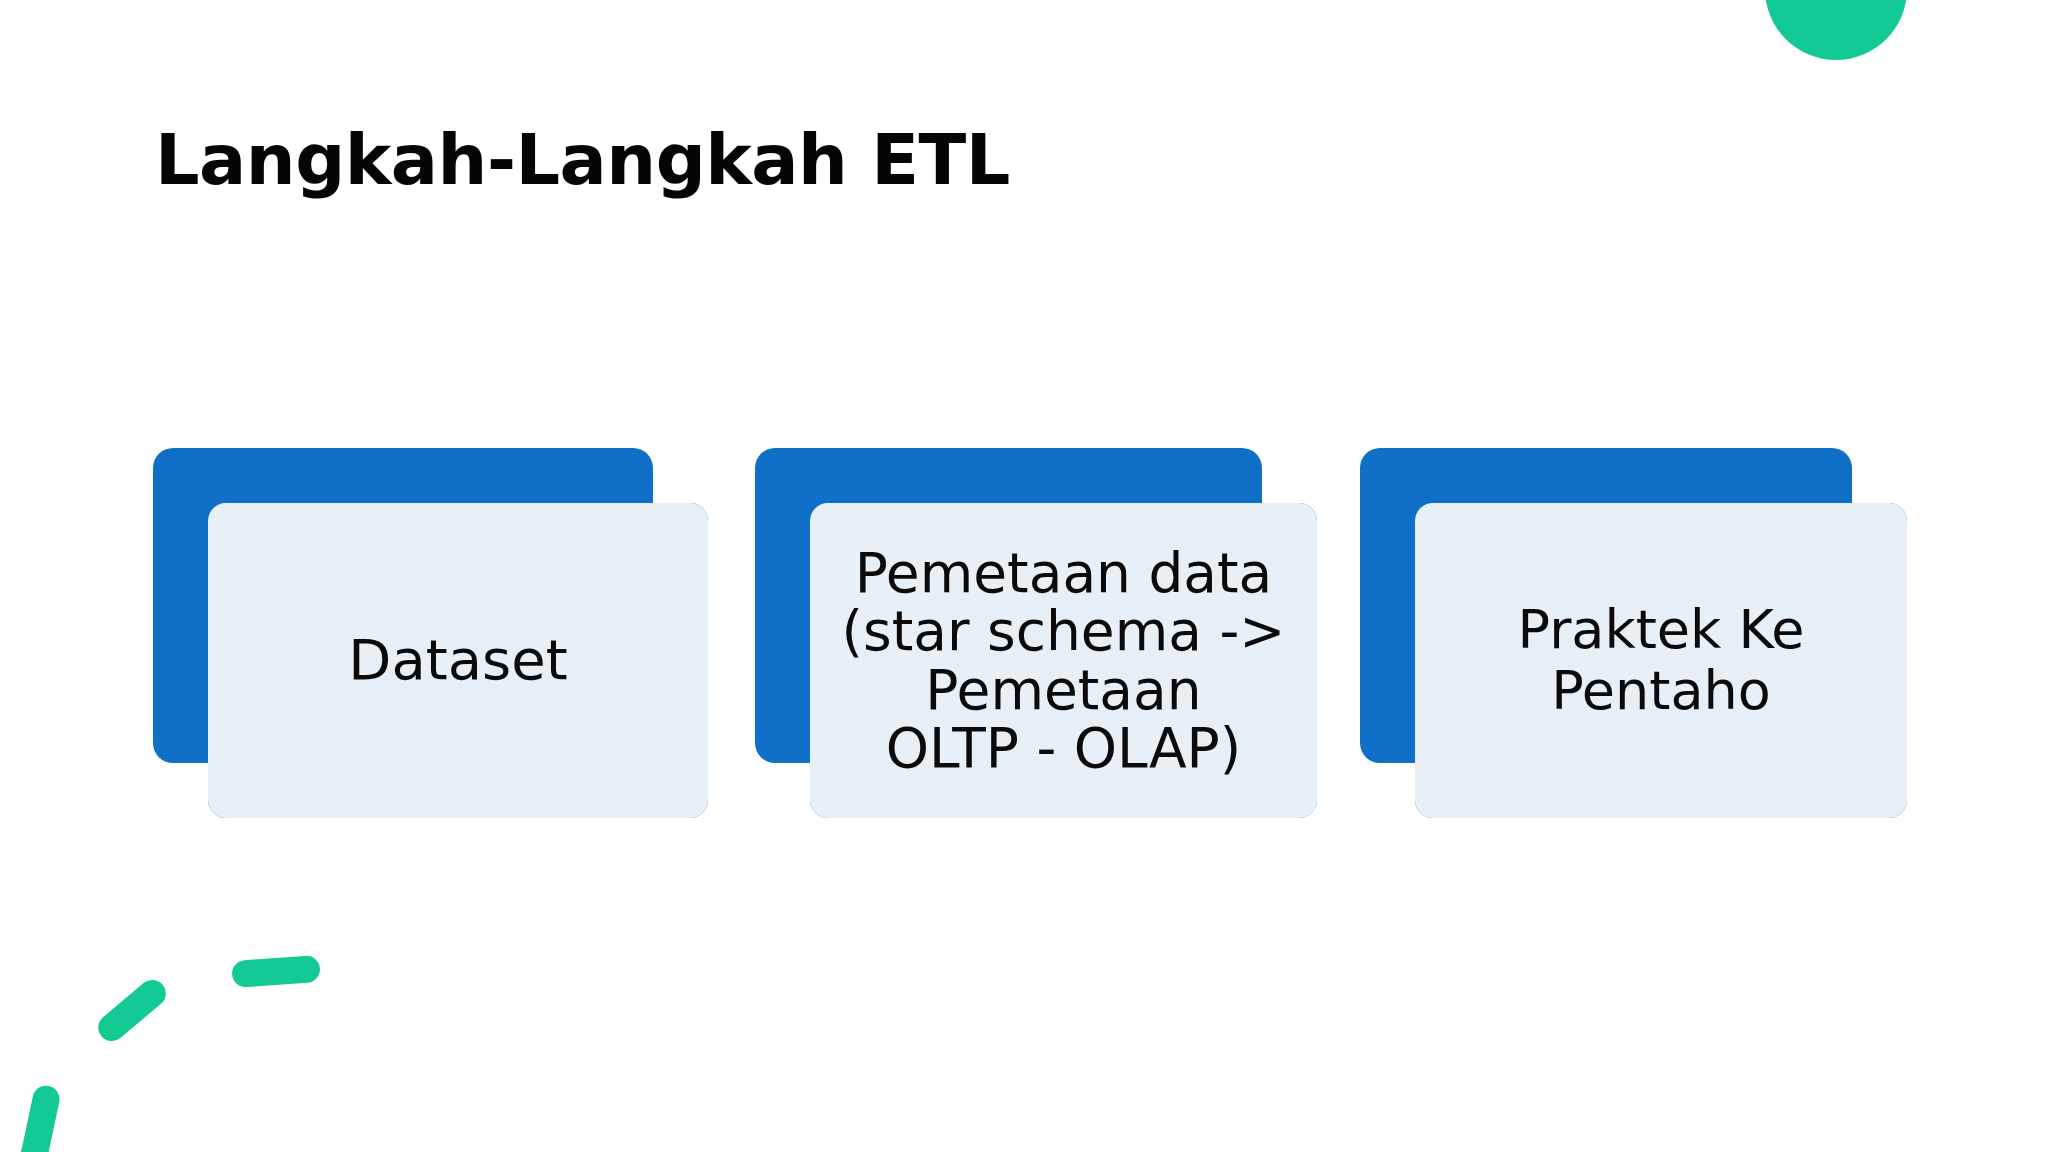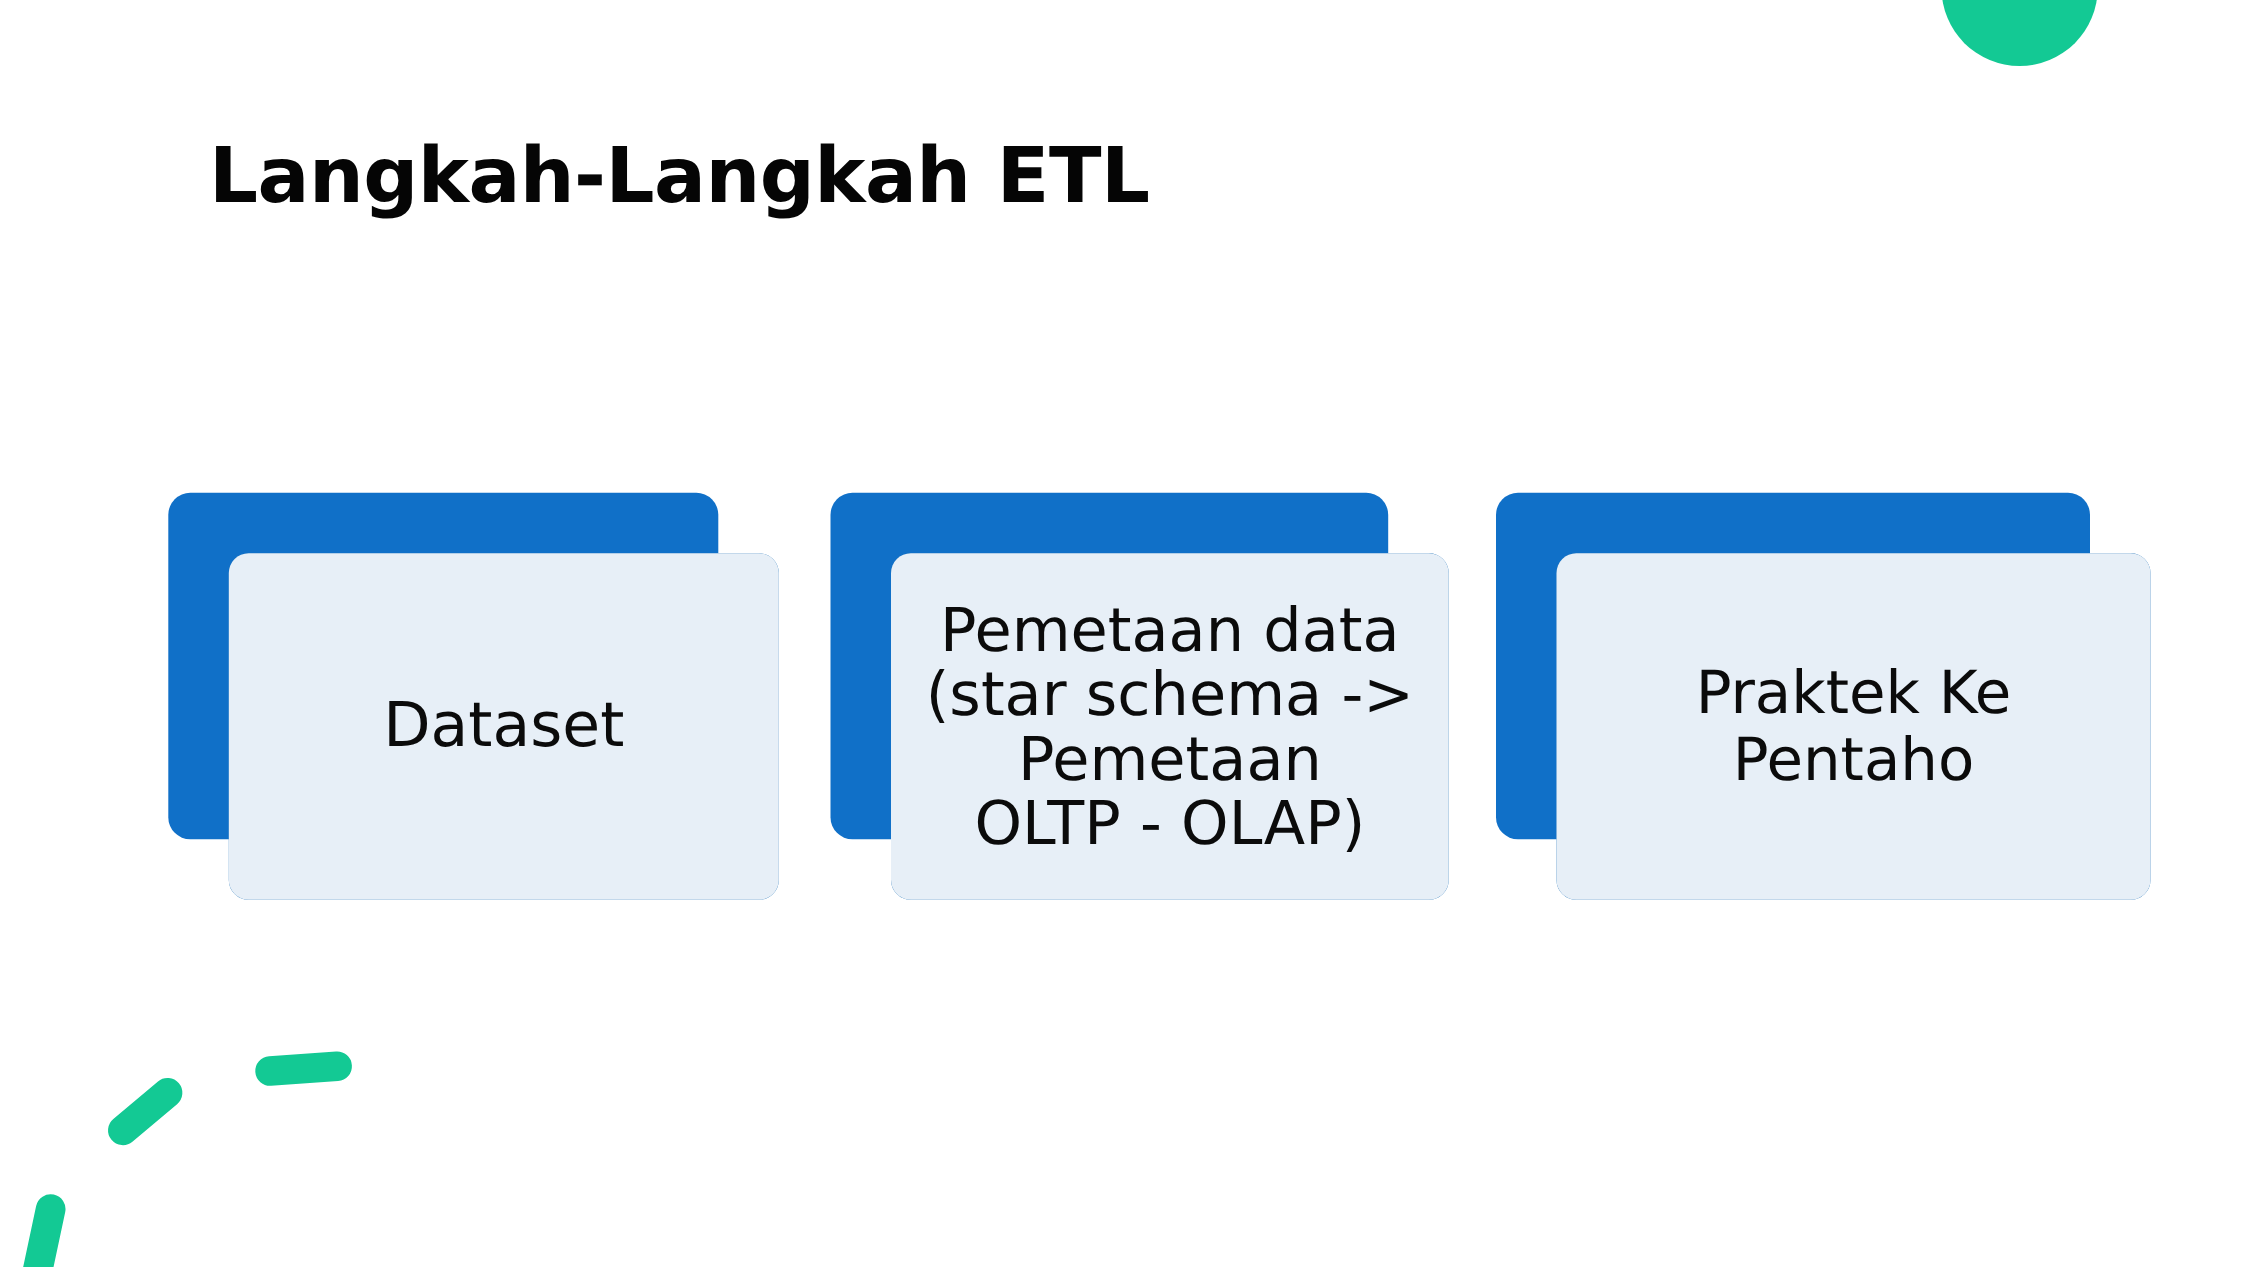--- a/index.html
+++ b/index.html
@@ -34,21 +34,20 @@
   #title {
     position: absolute;
     left: 155px;
     top: 122px;
     font-size: 70px;
     font-weight: 700;
     letter-spacing: -0.5px;
     color: #050505;
     white-space: nowrap;
     line-height: 1.1;
-    margin-left: 35px;
   }
 
   
   .card {
     position: absolute;
     top: 448px;
     height: 315px;
   }
   .card .blue-back {
     position: absolute;
@@ -93,21 +92,21 @@
     font-size: 56px;
     line-height: 1.08;
     padding: 0 6px;
     box-sizing: border-box;
     white-space: pre-line;
   }
 
   
   #card-1 { left: 153px; width: 500px; }
   #card-2 { left: 755px; width: 507px; text-decoration: underline; }
-  #card-3 { left: 1360px; width: 492px; padding-left: 48px; }
+  #card-3 { left: 1360px; width: 492px; }
 
   #card-2 .card-label { font-size: 55px; line-height: 1.06; }
   #card-3 .card-label { font-size: 54px; line-height: 1.12; }
 </style>
 </head>
 <body>
 
 <div id="slide">
 
   <div class="deco-circle" style="left:1765px; top:-82px; width:142px; height:142px;"></div>

